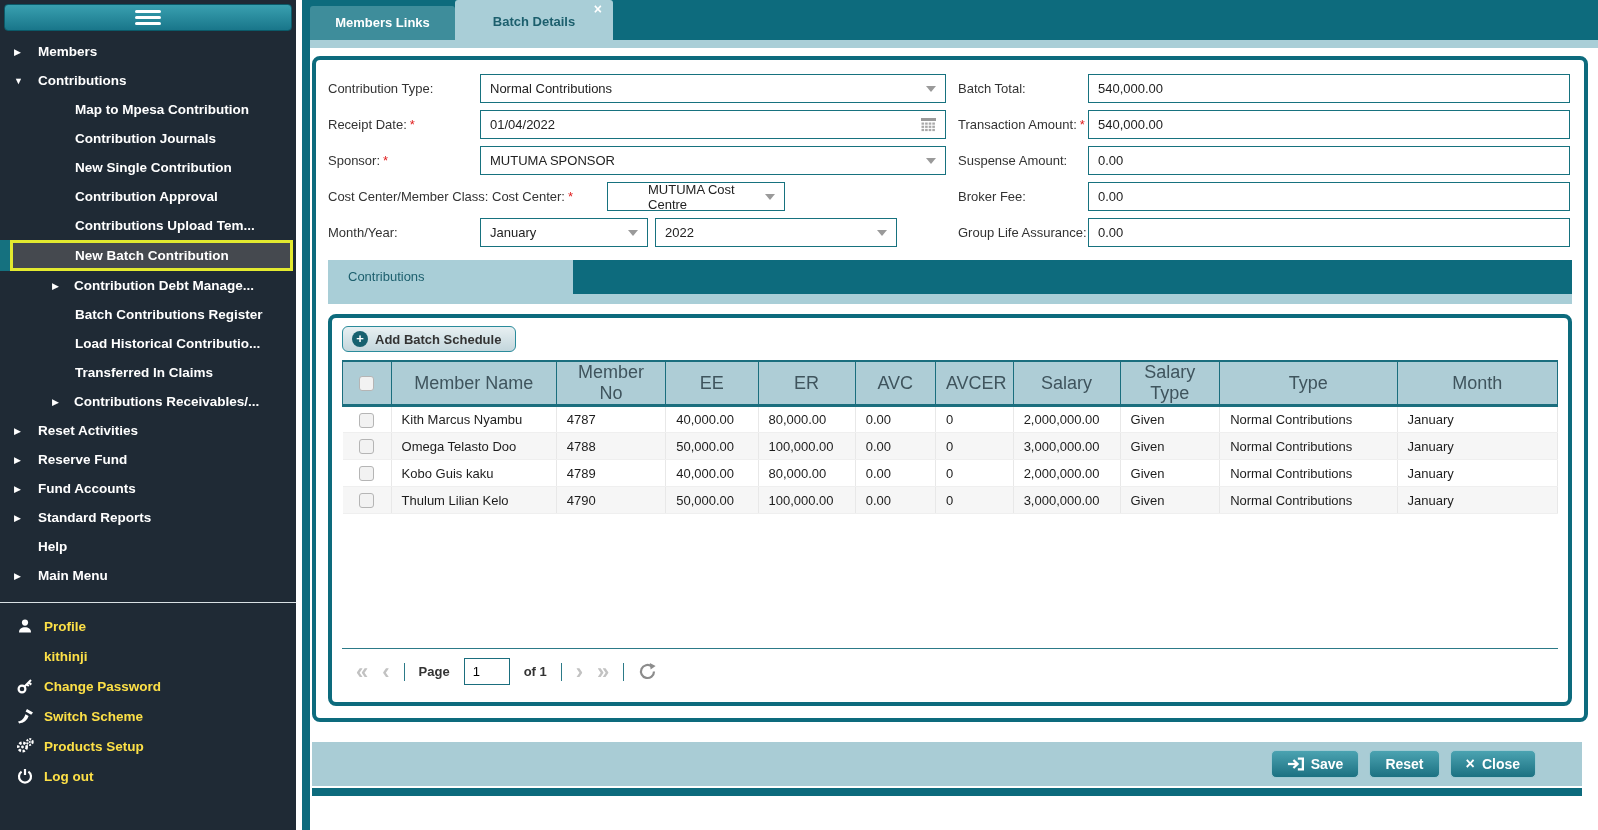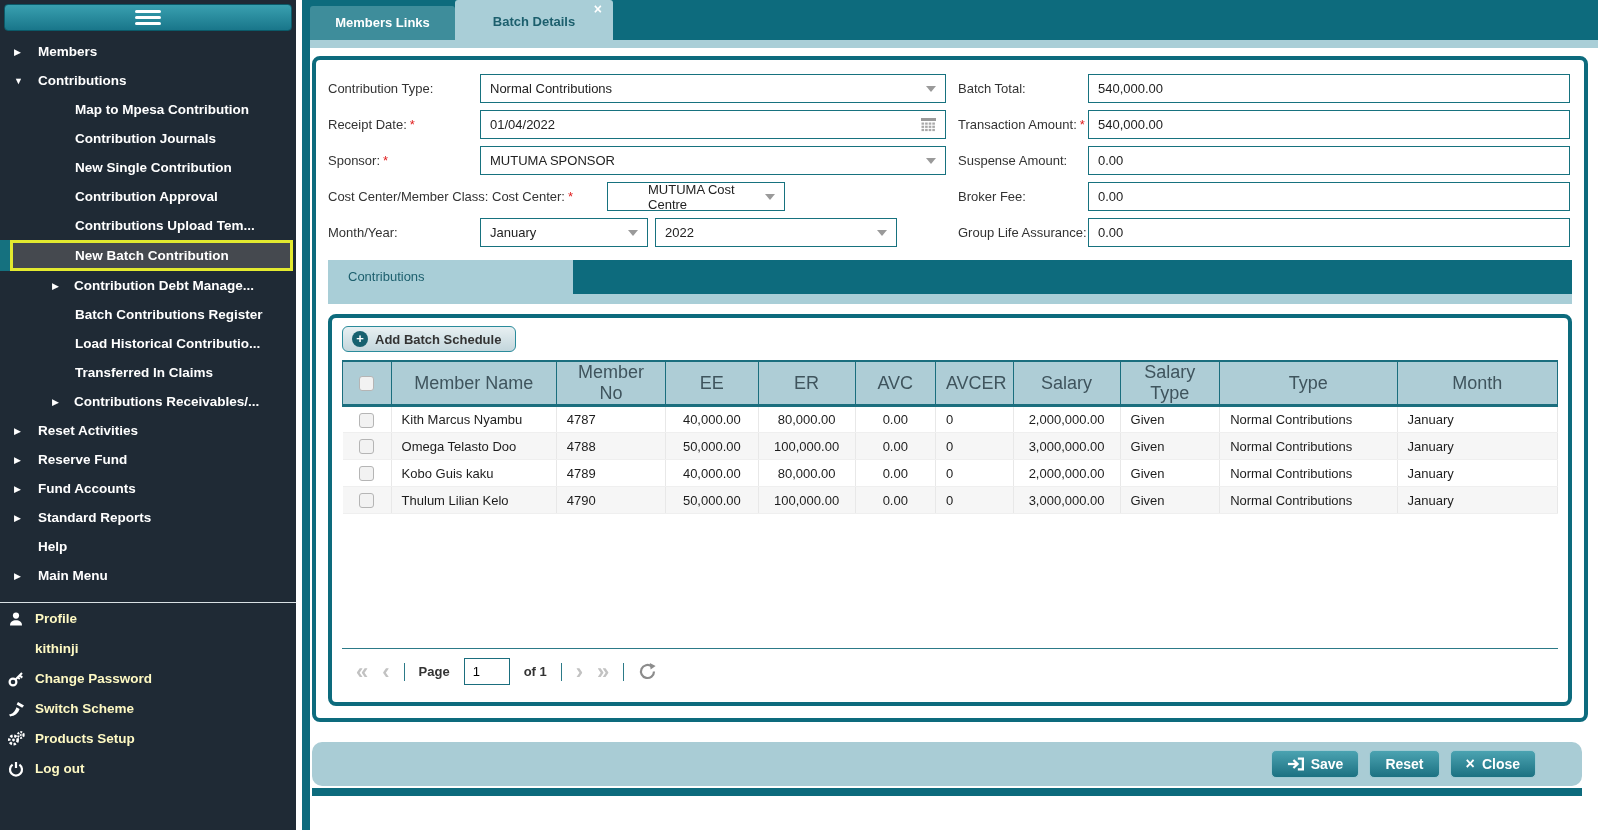--- a/index.html
+++ b/index.html
@@ -17,22 +17,22 @@
   .mi { display:flex; align-items:center; height:29px; padding-left:14px;
     color:#fff; font-weight:700; font-size:13.5px; cursor:pointer; position:relative; white-space:nowrap; }
   .mi .arr { width:24px; font-size:9px; flex:none; color:#fff; }
   .mi.sub { padding-left:75px; }
   .mi.subarrow { padding-left:52px; } .mi.subarrow .arr { width:22px; }
   .mi.sel { margin:0 3px 0 10px; padding-left:62px; height:31px;
     border:3px solid #e3ea2f; background:#45494f; }
   .mi.sel::before { content:""; position:absolute; left:-13px; top:-3px; bottom:-3px;
     width:10px; background:#15717f; }
   .utility { margin-top:12px; border-top:1px solid #d9e0e4; padding-top:8px; }
-  .ui { display:flex; align-items:flex-start; height:30px; padding-left:3px;
-    color:#fef9c3; font-weight:700; font-size:13.5px; cursor:pointer; }
+  .ui { display:flex; align-items:center; height:30px; padding-left:12px;
+    color:#fde047; font-weight:700; font-size:13.5px; cursor:pointer; }
   .uico { width:26px; margin-right:6px; display:flex; justify-content:center; flex:none; }
 
   
   .gap { width:6px; background:#fff; flex:none; }
   .rail { width:8px; background:#0d6b7d; flex:none; }
 
   
   .main { flex:1; display:flex; flex-direction:column; background:#fff; }
   .tabbar { height:40px; background:#0d6b7d; display:flex; align-items:flex-start; flex:none; }
   .tab { height:34px; margin-top:6px; width:145px; text-align:center; line-height:34px;
@@ -85,38 +85,38 @@
     font-size:13px; line-height:15px; text-align:center; font-weight:700; }
   table { width:100%; border-collapse:collapse; table-layout:fixed; }
   th { background:#aecdd6; border:1px solid #1b6e7e; border-top-width:2px;
     border-bottom-width:3px; font-weight:400; color:#3f545d; font-size:18px;
     height:42px; padding:0 10px; text-align:center; }
   th.l { text-align:center; }
   td { font-size:13px; color:#1d1d1d; padding:0 10px; height:27px;
     border-right:1px solid #e8e8e8; border-bottom:1px solid #efefef; background:#fff;
     overflow:hidden; white-space:nowrap; }
   tbody tr:nth-child(even) td { background:#f6f6f6; }
-  td.r { text-align:center; } td.c { text-align:center; } td.l { text-align:left; }
+  td.r { text-align:left; } td.c { text-align:center; } td.l { text-align:left; }
   .cb { display:inline-block; width:15px; height:15px; border:1px solid #b5b5b5;
     border-radius:3px; background:#f2f2f2; cursor:pointer; vertical-align:middle; }
   .tspacer { flex:1; }
 
   
   .pagination { border-top:1px solid #2c7a88; height:46px; display:flex;
     align-items:center; gap:14px; padding-left:14px; flex:none; }
   .pgbtn { color:#c2c2c2; font-size:22px; font-weight:700; cursor:pointer; line-height:1; }
   .psep { width:1px; height:18px; background:#2c7a88; }
   .plabel { font-size:13px; color:#333; font-weight:600; }
   .pinput { width:46px; height:27px; border:1px solid #1b6e7e; font-size:13px;
     padding-left:8px; outline:none; }
   .refresh { cursor:pointer; display:flex; align-items:center; }
 
   
   .footer { margin:20px 16px 0 2px; height:44px; background:#a9ccd5; display:flex;
-    align-items:center; justify-content:flex-end; gap:10px; padding-right:46px; flex:none;border-radius:10px; }
+    align-items:center; justify-content:flex-end; gap:10px; padding-right:46px; flex:none; }
   .fbtn { display:inline-flex; align-items:center; gap:7px; padding:5px 15px;
     border:1px solid #9fcad3; border-radius:5px; color:#fff; font-weight:700;
     font-size:14px; cursor:pointer; background:linear-gradient(#4ba3b1,#1c7182); }
   .xglyph { font-size:16px; font-weight:700; line-height:1; }
   .bottombar { margin:2px 16px 0 2px; height:8px; background:#0d6b7d; flex:none; }
 </style>
 </head>
 <body>
 
 <div class="app">

